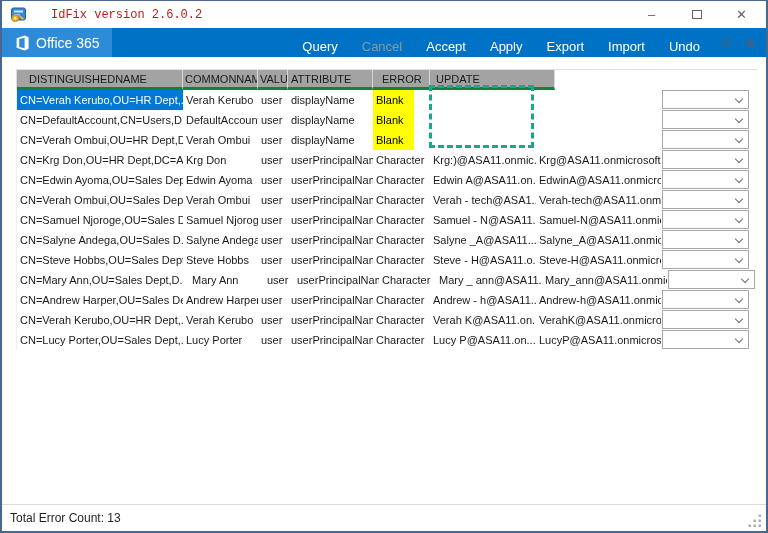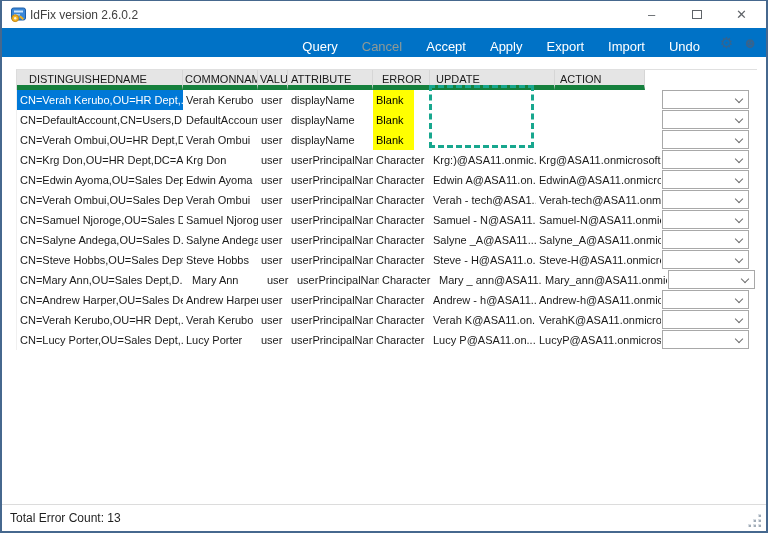--- a/index.html
+++ b/index.html
@@ -5,39 +5,39 @@
   html,body{margin:0;padding:0;background:#e8e8e8;}
   *{box-sizing:border-box;}
   .window{
     position:relative;width:768px;height:533px;background:#fff;
     border:2px solid #46688e;border-top-width:1px;overflow:hidden;
     font-family:"Liberation Sans", sans-serif;
   }
   
   .titlebar{position:absolute;left:0;top:0;width:100%;height:27px;background:#fff;display:flex;align-items:center;}
   .app-icon{margin-left:8px;width:17px;height:17px;flex:0 0 auto;}
-  .title-text{margin-left:3px;font-size:12px;color:#404040;}
+  .title-text{margin-left:24px;font-size:12px;color:#b91c1c;font-family:Liberation Mono, monospace;}
   .win-controls{position:absolute;right:2px;top:0;height:27px;display:flex;}
   .win-btn{width:45px;height:27px;display:flex;align-items:center;justify-content:center;color:#5f6368;font-size:13px;cursor:default;}
   .maxi-box{width:10px;height:9px;border:1px solid #5f6368;display:inline-block;}
   
   .brandbar{position:absolute;left:0;top:27px;width:100%;height:29px;background:#0072c6;display:flex;align-items:center;}
   .logo-block{width:110px;height:29px;background:#2d8bd8;display:flex;align-items:center;flex:0 0 auto;}
   .logo-glyph{margin-left:13px;display:flex;align-items:center;}
   .logo-text{margin-left:6px;color:#fff;font-size:14px;white-space:nowrap;}
   .menu{position:absolute;right:66px;top:0;height:29px;display:flex;align-items:center;gap:24px;}
   .menu-item{color:#fff;font-size:13px;white-space:nowrap;cursor:default;margin-top:7px;}
   .menu-item.disabled{color:#8f9a96;}
   .bar-icons{position:absolute;right:8px;top:0;height:29px;display:flex;align-items:center;gap:9px;}
   .bar-icon{color:#35648f;font-size:15px;line-height:1;cursor:default;}
   
   .grid{position:absolute;left:14px;top:68px;}
   .grid-header{display:flex;border-top:1px solid #e0e0e0;border-left:1px solid #dcdcdc;}
   .hcell{height:20px;line-height:19px;font-size:11px;color:#1a1a1a;white-space:nowrap;overflow:hidden;
-         border-right:1px solid #d6d6d6;border-bottom:5px solid #15803d;background:#e5e5e5;flex:0 0 auto;}
+         border-right:1px solid #d6d6d6;border-bottom:3px solid #15803d;background:#a3a3a3;flex:0 0 auto;}
   .grid-body{border-left:1px solid #f0f0f0;}
   .grow{display:flex;}
   .cell{height:20px;line-height:20px;font-size:11px;color:#1a1a1a;padding-left:3px;
         white-space:nowrap;overflow:hidden;flex:0 0 auto;}
   .cell.sel{background:#0078d7;color:#fff;}
   .blank-chip{display:block;width:41px;height:20px;background:#ffff00;color:#000;padding-left:3px;}
   .action-cell{padding:0;}
   .combo{margin:0 2px 1px 1px;height:19px;border:1px solid #a8a8a8;background:#fff;position:relative;}
   .combo .chev{position:absolute;right:6px;top:5px;width:6px;height:6px;
                border-right:1px solid #6e6e6e;border-bottom:1px solid #6e6e6e;transform:rotate(45deg);}
@@ -70,20 +70,28 @@
     <div class="win-controls">
       <span class="win-btn">–</span>
       <span class="win-btn">
           <span class="maxi-box"></span>
         </span>
       <span class="win-btn">✕</span>
     </div>
   </div>
 
   <div class="brandbar">
+    <div class="logo-block">
+      <span class="logo-glyph">
+        <svg width="15" height="16" viewBox="0 0 15 16">
+          <path d="M9.6 0.6 L1.6 3.3 V12.7 L9.6 15.4 L13.6 13.7 V2.3 Z M9.6 2.7 V13.3 L4.2 11.9 V4.1 Z" fill="#ffffff" fill-rule="evenodd"></path>
+        </svg>
+      </span>
+      <span class="logo-text">Office 365</span>
+    </div>
     <nav class="menu" id="menu">
         <span class="menu-item">Query</span>
         <span class="menu-item disabled">Cancel</span>
         <span class="menu-item">Accept</span>
         <span class="menu-item">Apply</span>
         <span class="menu-item">Export</span>
         <span class="menu-item">Import</span>
         <span class="menu-item">Undo</span>
       </nav>
     <div class="bar-icons" id="bar-icons">
@@ -93,21 +101,20 @@
   </div>
 
   <div class="grid">
     <div class="grid-header" id="grid-header">
         <div class="hcell" style="width: 166px; padding-left: 12px;">DISTINGUISHEDNAME</div>
         <div class="hcell" style="width: 75px; padding-left: 2px;">COMMONNAMI</div>
         <div class="hcell" style="width: 30px; padding-left: 2px;">VALUE</div>
         <div class="hcell" style="width: 85px; padding-left: 3px;">ATTRIBUTE</div>
         <div class="hcell" style="width: 57px; padding-left: 9px;">ERROR</div>
         <div class="hcell" style="width: 125px; padding-left: 6px;">UPDATE</div>
-        <div class="hcell" style="width: 90px; padding-left: 5px;">ACTION</div>
       </div>
     <div class="grid-body" id="grid-body">
         <div class="grow">
           <div class="cell sel" style="width: 166px;">CN=Verah Kerubo,OU=HR Dept,...</div>
           <div class="cell" style="width: 75px;">Verah Kerubo</div>
           <div class="cell" style="width: 30px;">user</div>
           <div class="cell" style="width: 85px;">displayName</div>
           <div class="cell" style="width: 57px; padding-left: 0px;">
             <span class="blank-chip">Blank</span>
           </div>

